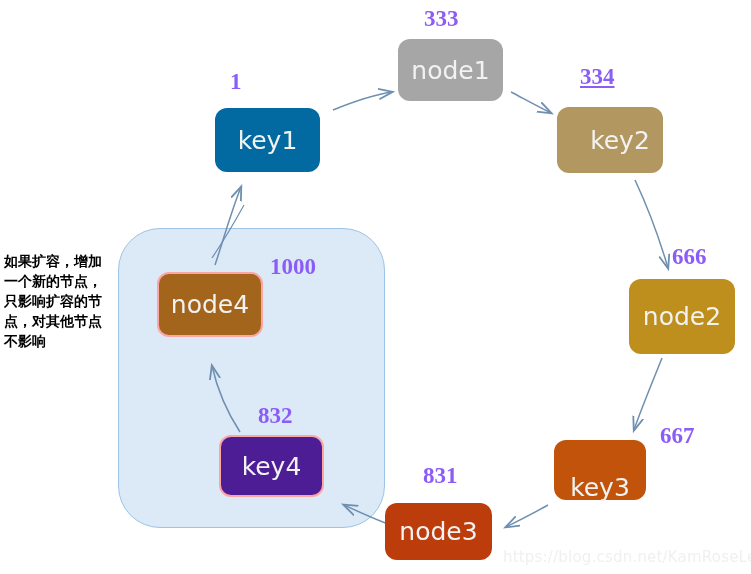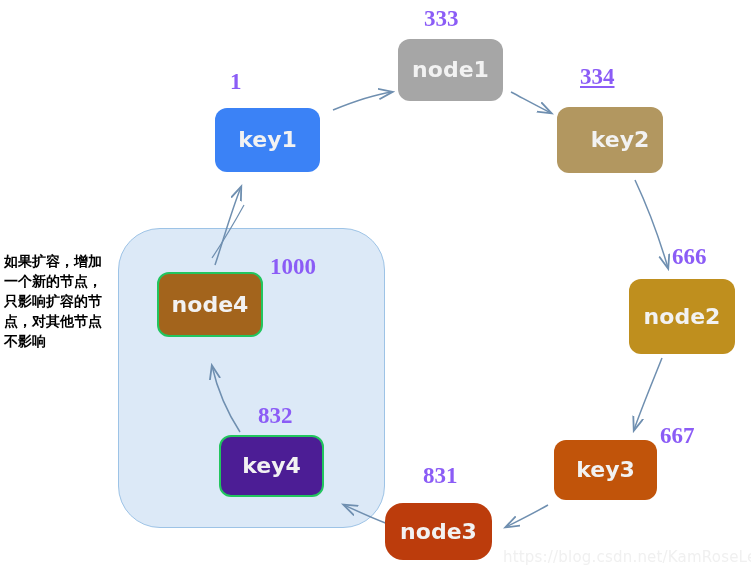--- a/index.html
+++ b/index.html
@@ -28,29 +28,29 @@
     box-sizing: border-box;
   }
   
   .box {
     position: absolute;
     border-radius: 12px;
     display: flex;
     align-items: center;
     justify-content: center;
     color: #f2f2f2;
-    font-size: 22px;
+    font-size: 25px;
     font-family: "DejaVu Sans", "Liberation Sans", sans-serif;
-    font-weight: 700;
+    font-weight: 400;
     letter-spacing: 0px;
     box-sizing: border-box;
     line-height: 1;
   }
   .box.bordered {
-    border: 2px solid #22c55e;
+    border: 2px solid #fca5a5;
   }
   
   .num {
     position: absolute;
     font-family: "Liberation Serif", "DejaVu Serif", serif;
     font-size: 23px;
     font-weight: 700;
     color: #8b5cf6;
     white-space: nowrap;
     line-height: 1;
@@ -115,41 +115,41 @@
 
     <path d="M388,524 C372,518 357,511 344,505" fill="none" stroke="#6f8fb0" stroke-width="1.5" marker-end="url(#ah)"></path>
 
     <path d="M240,432 C227,412 217,388 212,366" fill="none" stroke="#6f8fb0" stroke-width="1.5" marker-end="url(#ah)"></path>
 
     <path d="M215,265 C224,238 231,212 241,187" fill="none" stroke="#6f8fb0" stroke-width="1.5" marker-end="url(#ah)"></path>
 
     <path d="M212,258 C222,243 233,225 244,205" fill="none" stroke="#6f8fb0" stroke-width="1.2"></path>
   </svg>
 
-  <div class="box" style="left:215px; top:108px; width:105px; height:64px; background:#3b82f6;align-items:center;">
+  <div class="box" style="left:215px; top:108px; width:105px; height:64px; background:#0369a1;align-items:center;">
     <span>key1</span>
   </div>
 
   <div class="box" style="left:398px; top:39px; width:105px; height:62px; background:#a6a6a6;">
     <span>node1</span>
   </div>
 
   <div class="box" style="left:557px; top:107px; width:106px; height:66px; background:#b29760;padding-left:20px;">
     <span>key2</span>
   </div>
 
   <div class="box" style="left:629px; top:279px; width:106px; height:75px; background:#bf8f1e;">
     <span>node2</span>
   </div>
 
-  <div class="box" style="left:554px; top:440px; width:103px; height:60px; background:#c1540a;">
+  <div class="box" style="left:554px; top:440px; width:92px; height:60px; background:#c1540a;align-items:flex-end;">
     <span>key3</span>
   </div>
 
-  <div class="box" style="left:385px; top:503px; width:107px; height:57px; background:#bc3c0c;border-radius:18px;">
+  <div class="box" style="left:385px; top:503px; width:107px; height:57px; background:#bc3c0c;">
     <span>node3</span>
   </div>
 
   <div class="box bordered" style="left:219px; top:435px; width:105px; height:62px; background:#4c1d95;">
     <span>key4</span>
   </div>
 
   <div class="box bordered" style="left:157px; top:272px; width:106px; height:65px; background:#a3641c;">
     <span>node4</span>
   </div>

